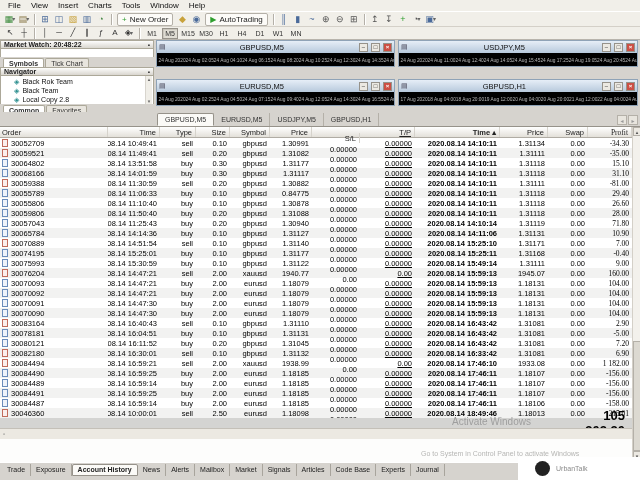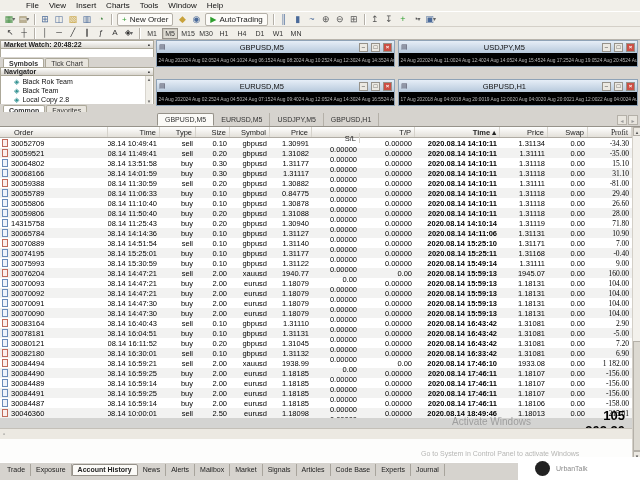--- a/index.html
+++ b/index.html
@@ -1,20 +1,20 @@
 <!DOCTYPE html>
 <html><head>
 <meta charset="utf-8">
 <style>
   * { margin:0; padding:0; box-sizing:border-box; }
   html,body { width:640px; height:480px; overflow:hidden; }
   body { font-family:"Liberation Sans", sans-serif; font-size:8px; background:#d6d3ce; position:relative; color:#000; }
 
   
-  .menubar { height:12px; background:#f1efe9; display:flex; align-items:center; padding-left:21px; border-bottom:1px solid #ffffff; }
+  .menubar { height:12px; background:#f1efe9; display:flex; align-items:center; padding-left:3px; border-bottom:1px solid #ffffff; }
   .menu-item { padding:0 5px; font-size:8px; color:#111; }
 
   
   .toolbar { display:flex; align-items:center; background:#f1efe9; height:15px; padding-left:3px; border-bottom:1px solid #d4d0c8; }
   .toolbar.row2 { height:13px; border-bottom:1px solid #b8b4ac; }
   .tbtn { min-width:14px; height:13px; display:flex; align-items:center; justify-content:center; font-size:9px; line-height:1; color:#555; }
   .row2 .tbtn { height:11px; font-size:8px; }
   .tdd { font-size:6px; color:#666; margin-left:-1px; }
   .tsep { width:1px; height:11px; background:#b4b0a8; margin:0 3px; box-shadow:1px 0 0 #fff; }
   .tlabelbtn { display:flex; align-items:center; gap:3px; height:13px; padding:0 4px; margin:0 2px; background:#fcfbf8; border:1px solid #b4b0a8; border-radius:2px; font-size:8px; color:#222; }
@@ -55,27 +55,27 @@
   .ctab { height:13px; display:flex; align-items:center; padding:0 7px; font-size:7px; color:#333; border-right:1px solid #b4b0a8; }
   .ctab.active { border:1px solid #96928a; border-bottom:1px solid #fbfaf7; background:#fbfaf7; border-radius:2px 2px 0 0; }
   .ctab-arrows { position:absolute; right:2px; top:3px; display:flex; gap:1px; }
   .ctab-arrow { width:10px; height:10px; display:flex; align-items:center; justify-content:center; font-size:6px; color:#999; background:#e8e5de; border:1px solid #b4b0a8; }
 
   
   .hist { position:absolute; top:127px; left:0; width:632px; background:#fff; }
   .hrow, .trow { display:flex; align-items:center; }
   .hrow { height:11px; background:linear-gradient(#ffffff,#e3e0d9); border-bottom:1px solid #b0aca4; }
   .hcell { font-size:7.5px; color:#222; height:100%; display:flex; align-items:center; justify-content:flex-end; padding-right:3px; border-right:1px solid #d6d3cc; }
-  .hcell.l { justify-content:flex-start; padding-left:14px; }
+  .hcell.l { justify-content:flex-start; padding-left:2px; }
   .trow { height:10px; font-size:7.5px; }
   .trow:nth-child(even) { background:#f2f2f1; }
   .tcell { display:flex; align-items:center; justify-content:flex-end; padding-right:3px; white-space:nowrap; overflow:hidden; }
   .tcell.l { justify-content:flex-start; padding-left:2px; gap:3px; }
   .c0{width:108px;} .c1{width:52px;} .c2{width:36px;} .c3{width:34px;} .c4{width:40px;}
-  .c5{width:42px;} .c6{width:48px;margin-top:12px;} .c7{width:55px;} .c8{width:85px;font-weight:bold;} .c9{width:48px;}
+  .c5{width:42px;} .c6{width:48px;margin-top:12px;} .c7{width:55px;text-decoration:underline;} .c8{width:85px;font-weight:bold;} .c9{width:48px;}
   .c10{width:40px;} .c11{width:44px;font-family:Liberation Serif, serif;}
   .doc { width:6px; height:8px; flex:none; border:1px solid #6b8cba; background:#eef3fb; }
   .doc.sell { border-color:#c06b5b; background:#fbeeec; }
 
   .sumrow { position:absolute; top:418px; left:0; width:632px; height:10px; background:#d4d4d2; display:flex; align-items:center; justify-content:flex-end; }
   .balance { width:48px; text-align:right; padding-right:7px; font-size:13px; font-weight:bold; }
   .statusrow { position:absolute; top:428px; left:0; width:632px; height:11px; background:#ece9e2; border-top:1px solid #c4c0b8; display:flex; align-items:center; gap:3px; padding-left:3px; font-size:7.5px; font-weight:bold; }
   .statusico { font-size:6px; color:#777; font-weight:normal; }
 
   .gap { position:absolute; top:439px; left:0; width:640px; height:23px; background:#fdfdfc; }
@@ -528,21 +528,21 @@
         <span class="tcell c6">0.00000</span>
         <span class="tcell c7">0.00000</span>
         <span class="tcell c8">2020.08.14 14:10:11</span>
         <span class="tcell c9">1.31118</span>
         <span class="tcell c10">0.00</span>
         <span class="tcell c11">28.00</span>
       </div>
       <div class="trow">
         <span class="tcell c0 l">
           <span class="doc"></span>
-          <span>14315758</span>
+          <span>30057043</span>
         </span>
         <span class="tcell c1">2020.08.14 11:25:43</span>
         <span class="tcell c2">buy</span>
         <span class="tcell c3">0.20</span>
         <span class="tcell c4">gbpusd</span>
         <span class="tcell c5">1.30940</span>
         <span class="tcell c6">0.00000</span>
         <span class="tcell c7">0.00000</span>
         <span class="tcell c8">2020.08.14 14:10:14</span>
         <span class="tcell c9">1.31119</span>

